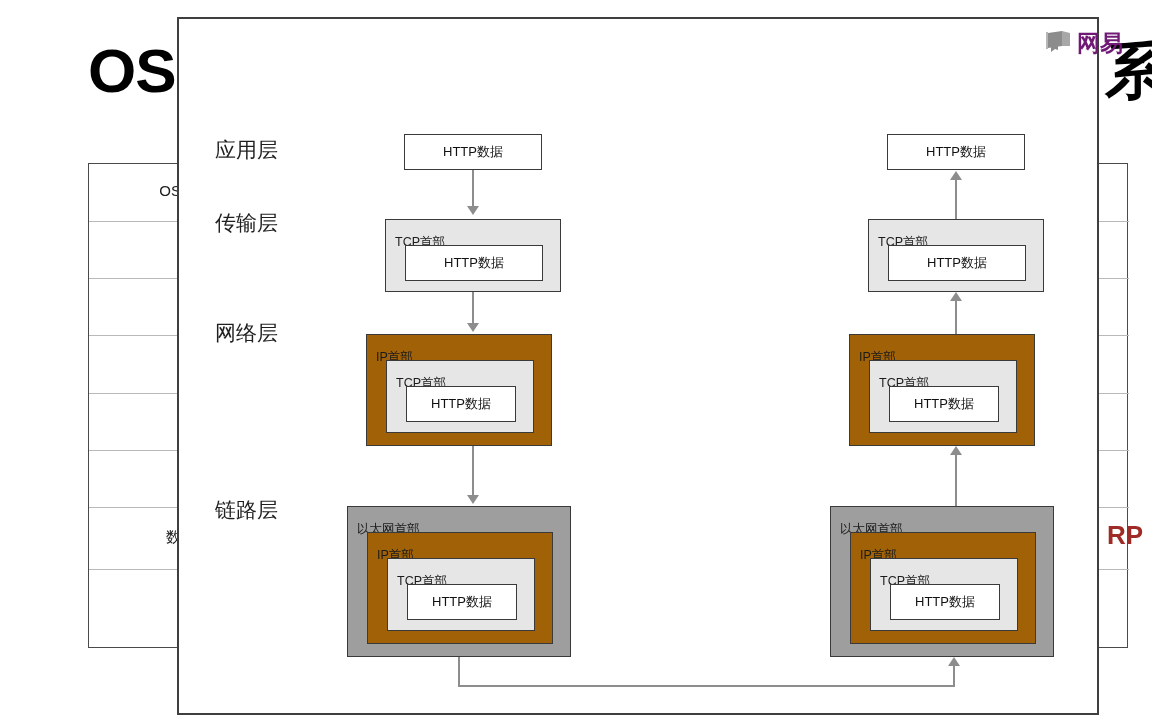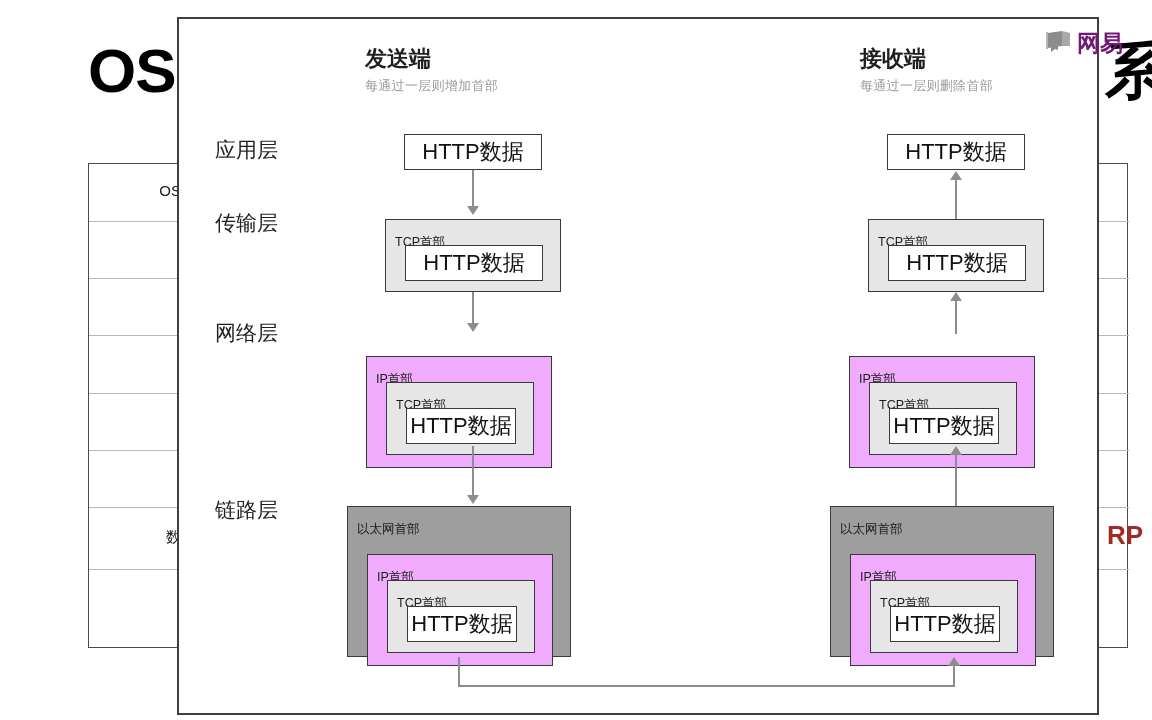--- a/index.html
+++ b/index.html
@@ -86,24 +86,24 @@
     border: 1px solid #3a3a3a;
     background: #ffffff;
   }
   .pkt-label {
     position: absolute; left: 9px; top: 14px;
     font-size: 12.5px; color: #1b1b1b; white-space: nowrap;
   }
   .pkt-center {
     position: absolute; left: 0; top: 0; width: 100%; height: 100%;
     display: flex; align-items: center; justify-content: center;
-    font-size: 22px; color: #111; white-space: nowrap;
+    font-size: 13px; color: #111; white-space: nowrap;
   }
   .lvl-eth  { background: #9e9e9e; border-color: #3a3a3a; }
-  .lvl-ip   { background: #f0abfc; border-color: #3a3a3a; margin-top: 22px; }
+  .lvl-ip   { background: #a16207; border-color: #3a3a3a; }
   .lvl-tcp  { background: #e6e6e6; border-color: #3a3a3a; }
   .lvl-http { background: #ffffff; border-color: #3a3a3a; }
 
   
   .arrow-line {
     position: absolute; width: 2px; background: #8d8d8d;
   }
   .arrow-head { position: absolute; width: 0; height: 0; }
   .arrow-head.down {
     border-left: 6px solid transparent;
@@ -167,28 +167,20 @@
         <path d="M16 1 L24 3 L24 16 L16 16 Z" fill="#a8a8a8"></path>
         <path d="M5 16 L5 22 L9 19 L12 20 L12 16 Z" fill="#8c8c8c"></path>
         <path d="M1 2 L1 19" stroke="#6f6f6f" stroke-width="1" fill="none"></path>
       </svg>
     </span>
     <span class="wm-text">网易</span>
   </div>
 
   <div class="panel">
 
-    <div class="col-head" style="left:186px; top:28px;">
-      <div class="ch-title">发送端</div>
-      <div class="ch-sub">每通过一层则增加首部</div>
-    </div>
-    <div class="col-head" style="left:681px; top:28px;">
-      <div class="ch-title">接收端</div>
-      <div class="ch-sub">每通过一层则删除首部</div>
-    </div>
 
     <div class="layer-label" style="top:117px;">应用层</div>
     <div class="layer-label" style="top:190px;">传输层</div>
     <div class="layer-label" style="top:300px;">网络层</div>
     <div class="layer-label" style="top:477px;">链路层</div>
 
     <div class="pkt lvl-http" style="left:225px; top:115px; width:138px; height:36px;">
       <div class="pkt-center">HTTP数据</div>
     </div>
 

